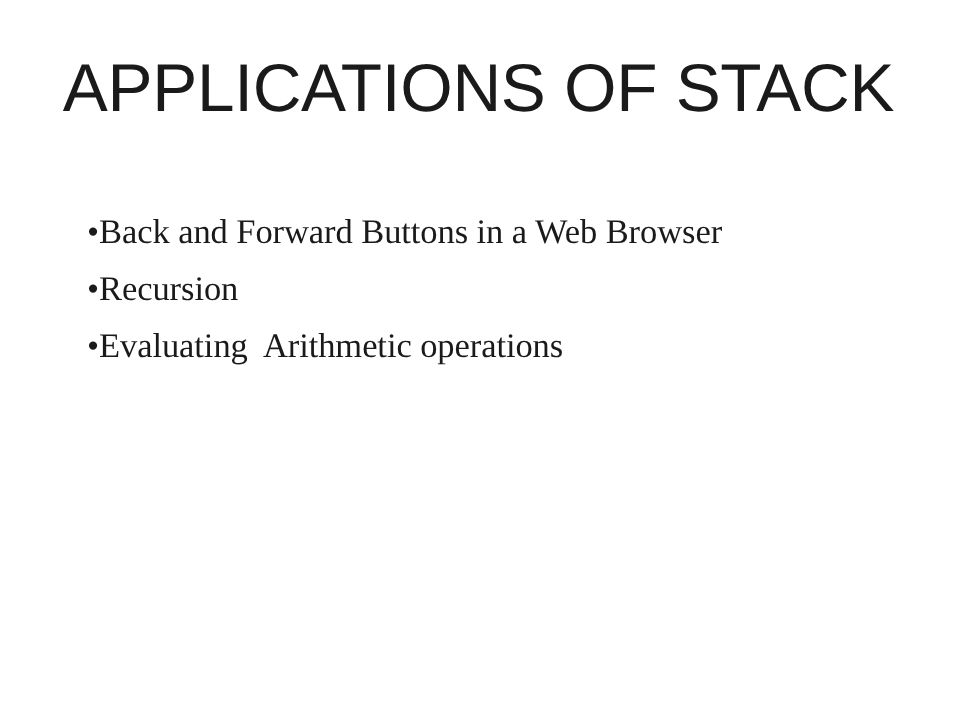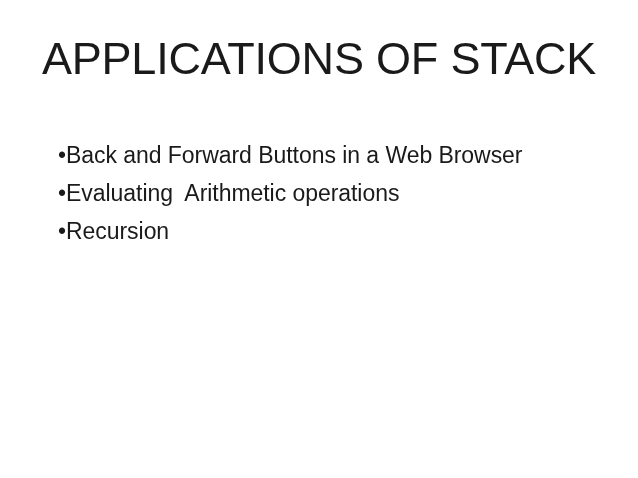--- a/index.html
+++ b/index.html
@@ -44,37 +44,38 @@
   }
 
   .bullet-line {
     font-size: 23px;
     line-height: 38px;
     font-weight: 400;
     color: #151515;
     color: #1a1a1a;
     white-space: pre;
     letter-spacing: -0.05px;
+    font-family: Liberation Serif, serif;
   }
 
   .bullet-line .bullet-mark {
     font-size: 23px;
   }
 </style>
 </head>
 <body>
 
 <div class="slide">
 
   <div class="slide-title">APPLICATIONS OF STACK</div>
 
   <div class="body-block">
 
     <div class="bullet-line"><span class="bullet-mark">•</span><span>Back and Forward Buttons in a Web Browser</span></div>
 
 
+    <div class="bullet-line"><span class="bullet-mark">•</span><span>Recursion</span></div>
+
     <div class="bullet-line"><span class="bullet-mark">•</span><span>Evaluating  Arithmetic operations</span></div>
-
-    <div class="bullet-line"><span class="bullet-mark">•</span><span>Recursion</span></div>
 
   </div>
 
 </div>
 
 </body></html>

